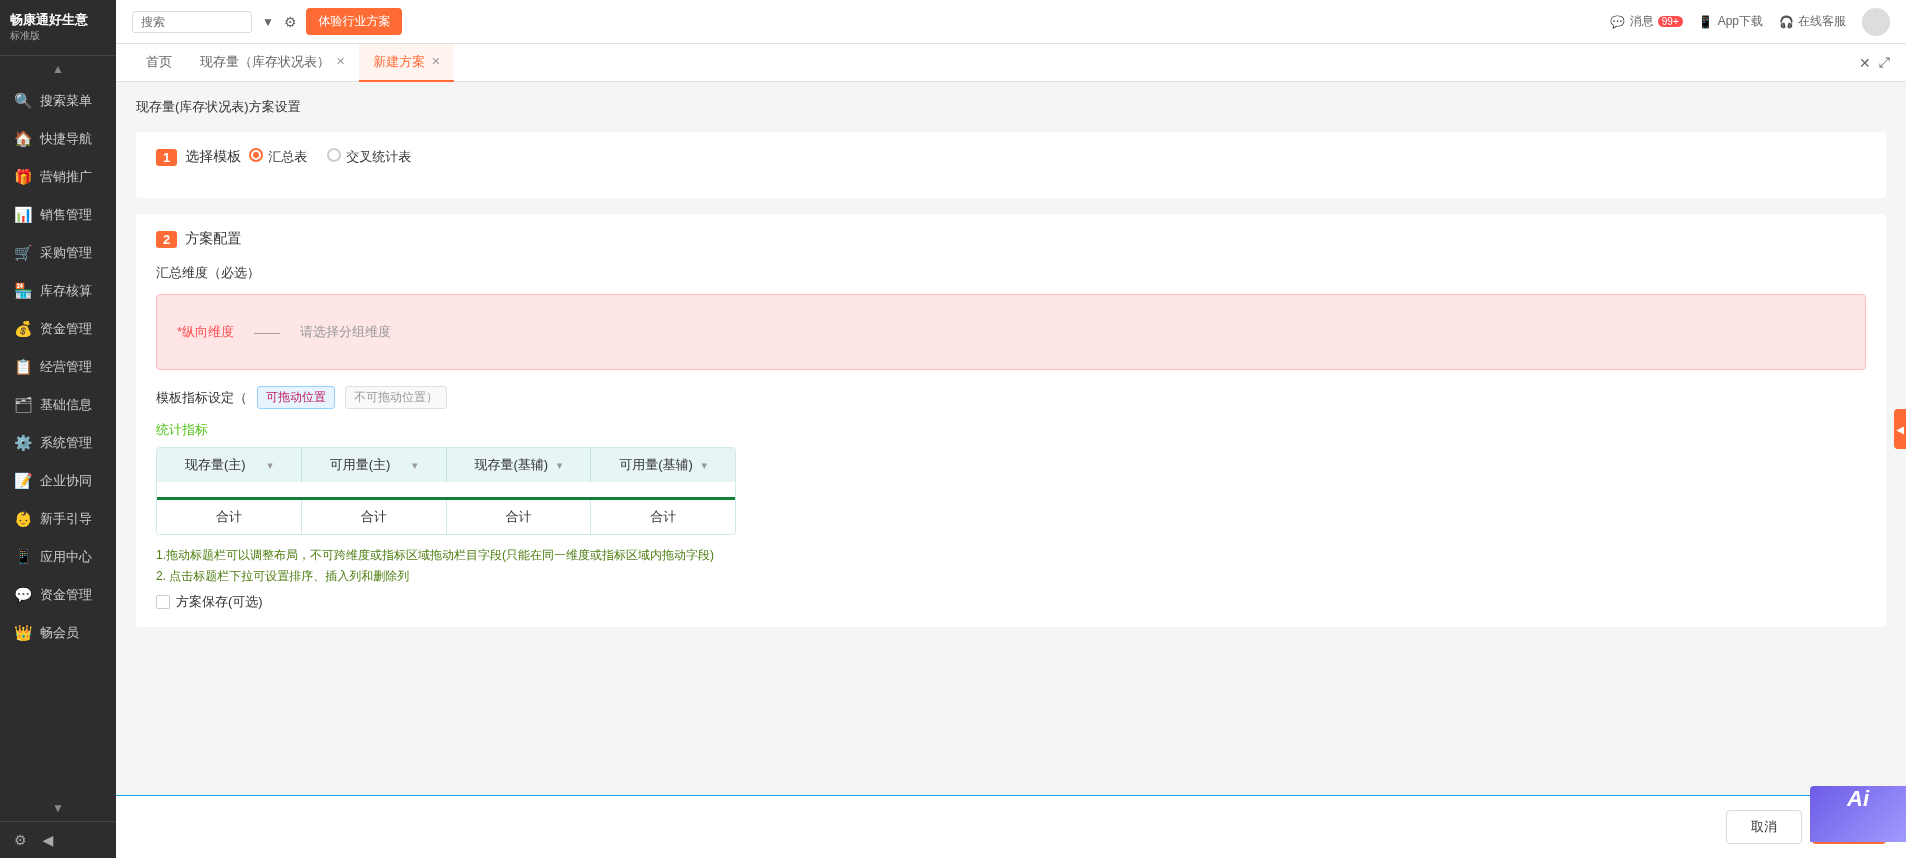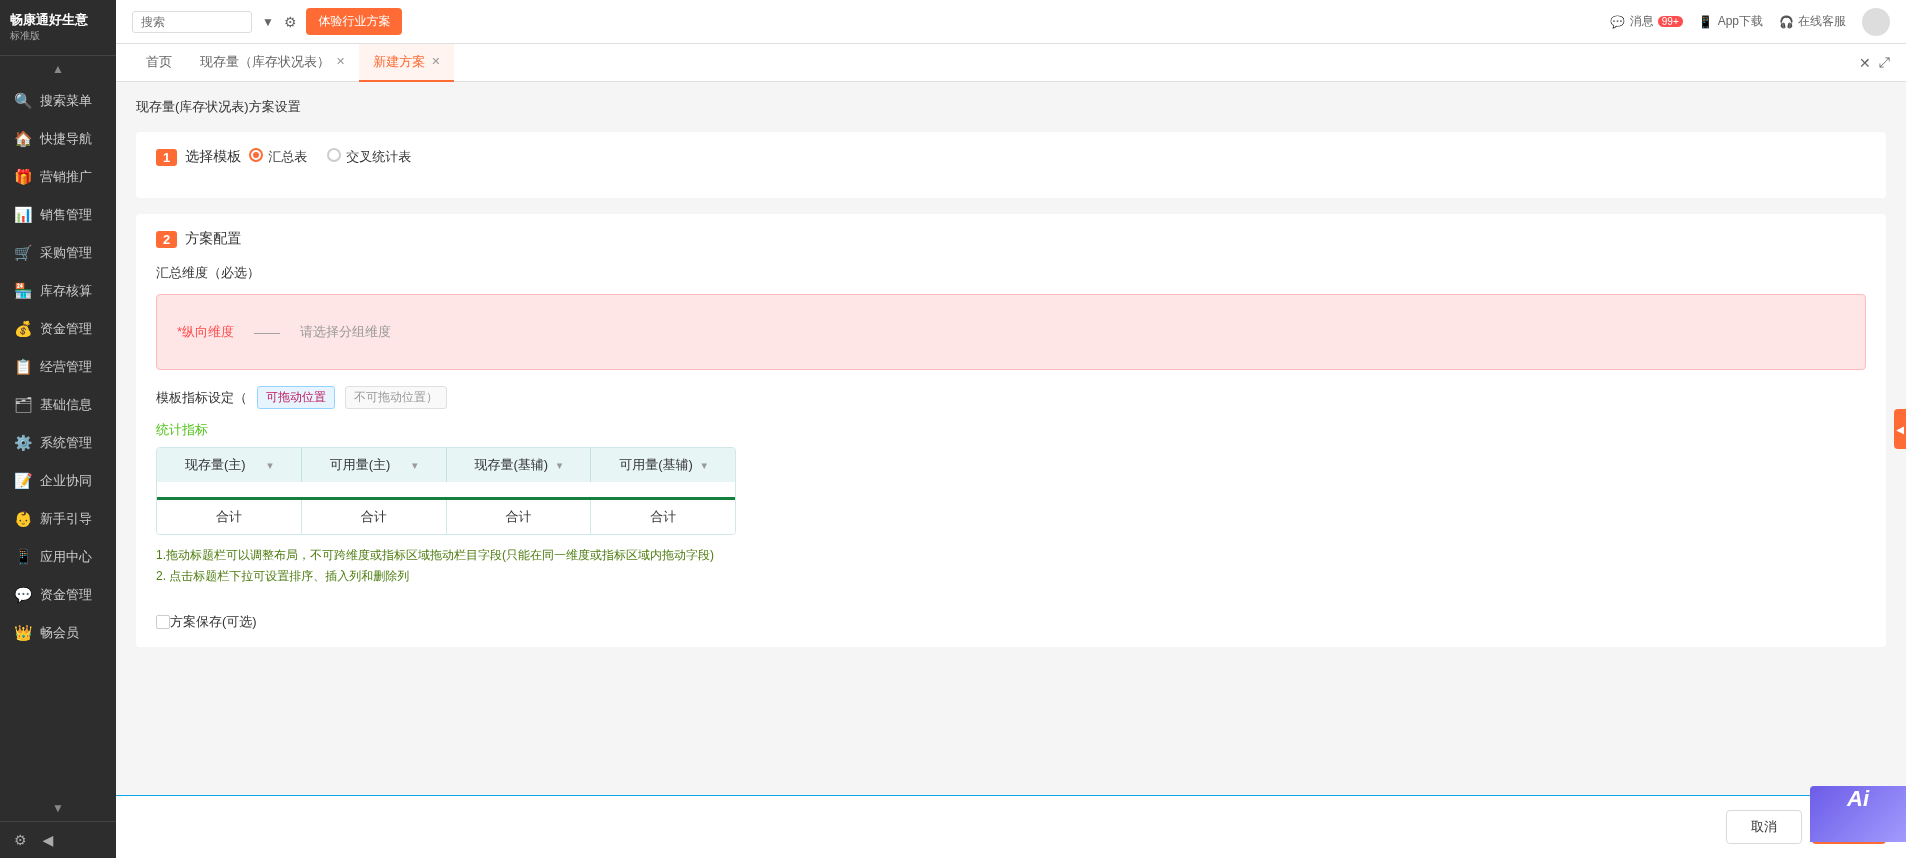--- a/index.html
+++ b/index.html
@@ -345,22 +345,22 @@
       margin-top: 12px;
       font-size: 12px;
       color: #4d7c0f;
     }
     .tips-section p { margin-bottom: 4px; }
 
     
     .save-checkbox-row {
       display: flex;
       align-items: center;
-      gap: 0;
-      margin-top: 28px;
+      gap: 6px;
+      margin-top: 8px;
       font-size: 13px;
       color: #333;
     }
     .save-checkbox {
       width: 14px;
       height: 14px;
       border: 1px solid #ccc;
       border-radius: 2px;
       cursor: pointer;
     }

